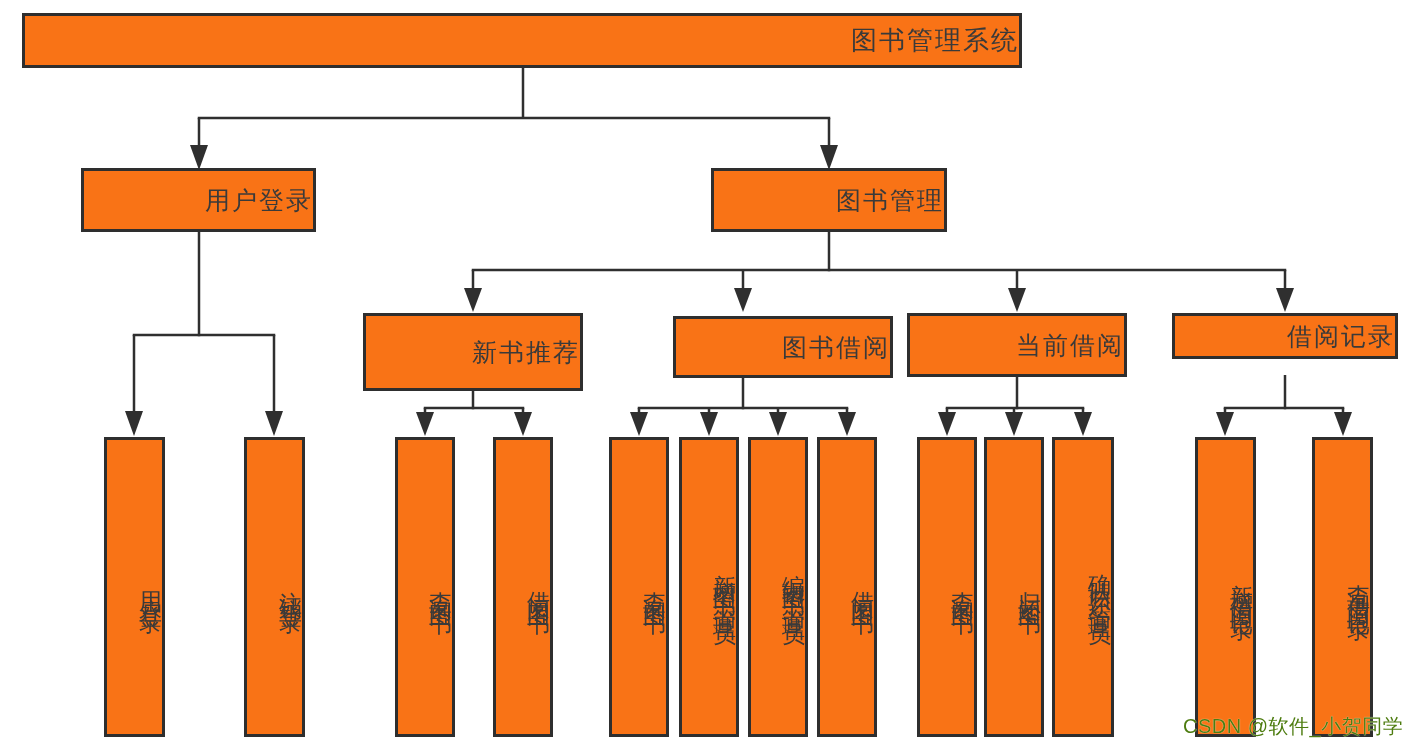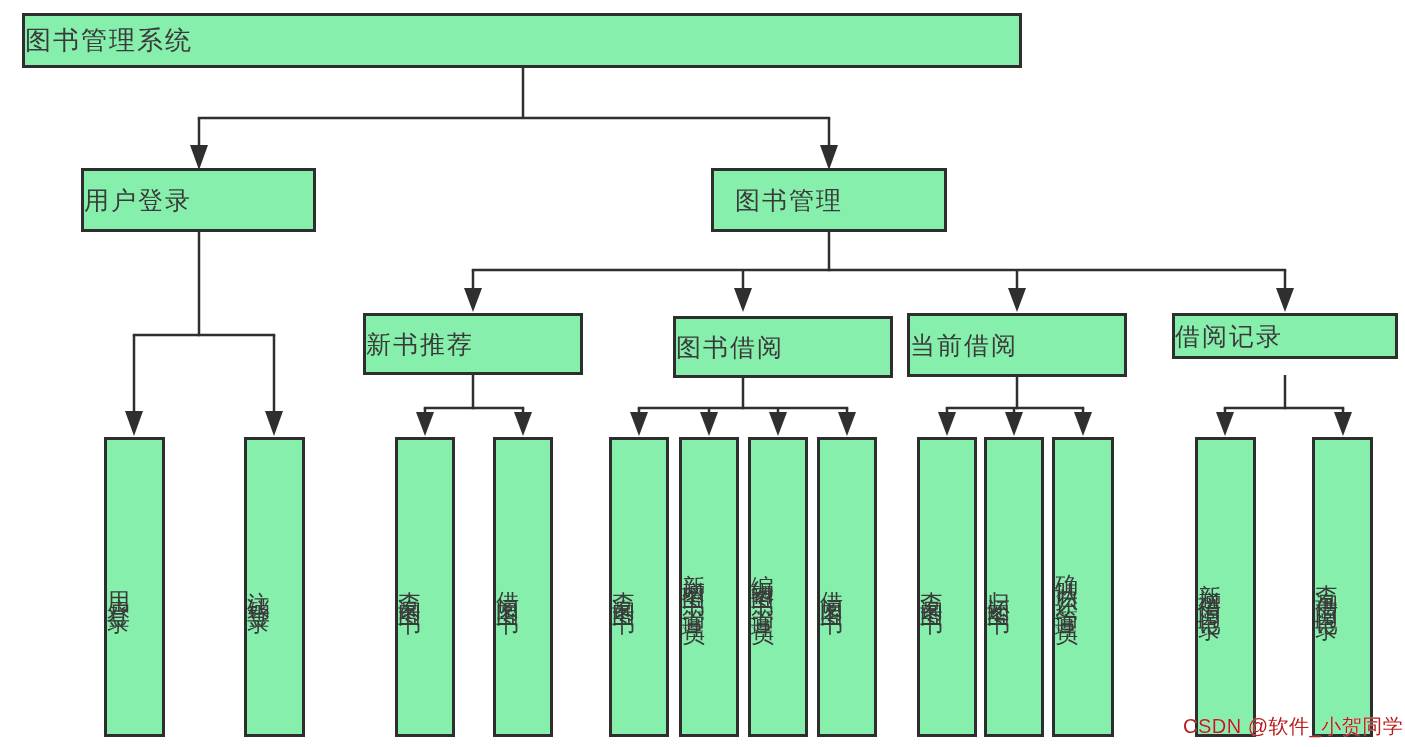--- a/index.html
+++ b/index.html
@@ -2,34 +2,34 @@
 <html><head>
 <meta charset="utf-8">
 <style>
   html,body{margin:0;padding:0;background:#ffffff;}
   .canvas{
     position:relative;width:1405px;height:747px;background:#ffffff;overflow:hidden;
     font-family:"Liberation Sans","DejaVu Sans",sans-serif;color:#3a3a3a;
   }
   svg.connectors{position:absolute;left:0;top:0;z-index:1;}
   .box{
-    position:absolute;background:#86efac;border:3px solid #2e2e2e;
-    box-sizing:border-box;display:flex;align-items:center;justify-content:flex-start;
+    position:absolute;background:#f97316;border:3px solid #2e2e2e;
+    box-sizing:border-box;display:flex;align-items:center;justify-content:flex-end;
     z-index:2;
   }
   .hlabel{font-size:25px;letter-spacing:2px;white-space:nowrap;}
   .root .hlabel{font-size:26px;}
   .vbox .vlabel{
     writing-mode:vertical-lr;text-orientation:mixed;
     font-size:23px;letter-spacing:7px;line-height:1;white-space:nowrap;
   }
   .watermark{
     position:absolute;left:1183px;top:713px;z-index:6;
     font-size:20px;letter-spacing:0.5px;white-space:nowrap;
-    color:#b91c1c;text-shadow:0 0 1px #ffffff;
+    color:#4d7c0f;text-shadow:0 0 1px #ffffff;
   }
 </style>
 </head>
 <body>
 
 <div class="canvas">
 
   <svg class="connectors" width="1405" height="747" viewBox="0 0 1405 747">
     <g stroke="#2f2f2f" stroke-width="2.5" fill="none">
 
@@ -100,21 +100,21 @@
     <span class="hlabel">图书管理系统</span>
   </div>
 
   <div class="box" style="left:81px;top:168px;width:235px;height:64px;">
     <span class="hlabel">用户登录</span>
   </div>
   <div class="box" style="left:711px;top:168px;width:236px;height:64px;padding-left:21px;">
     <span class="hlabel">图书管理</span>
   </div>
 
-  <div class="box" style="left:363px;top:313px;width:220px;height:62px;">
+  <div class="box" style="left:363px;top:313px;width:220px;height:78px;">
     <span class="hlabel">新书推荐</span>
   </div>
   <div class="box" style="left:633px;top:316px;width:220px;height:62px;margin-left:40px;">
     <span class="hlabel">图书借阅</span>
   </div>
   <div class="box" style="left:907px;top:313px;width:220px;height:64px;">
     <span class="hlabel">当前借阅</span>
   </div>
   <div class="box" style="left:1172px;top:313px;width:226px;height:46px;">
     <span class="hlabel">借阅记录</span>

